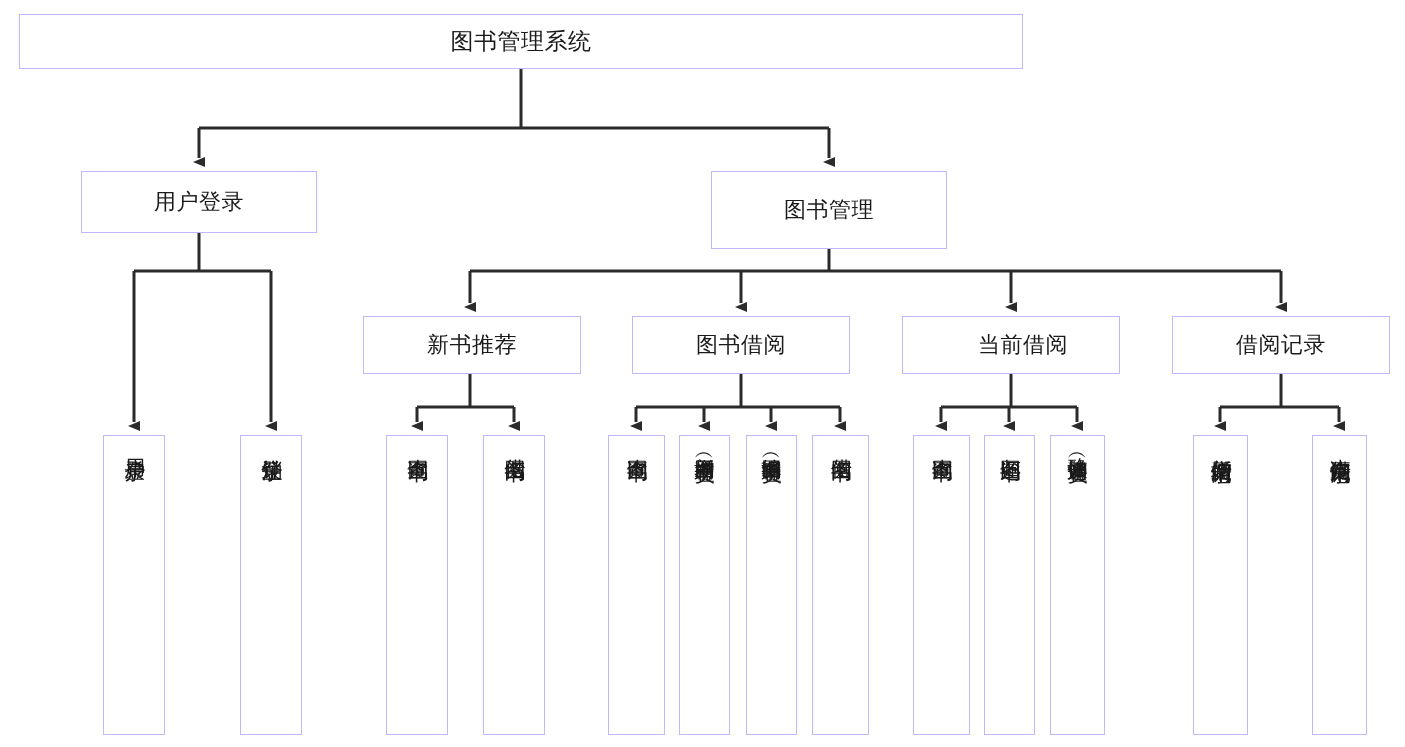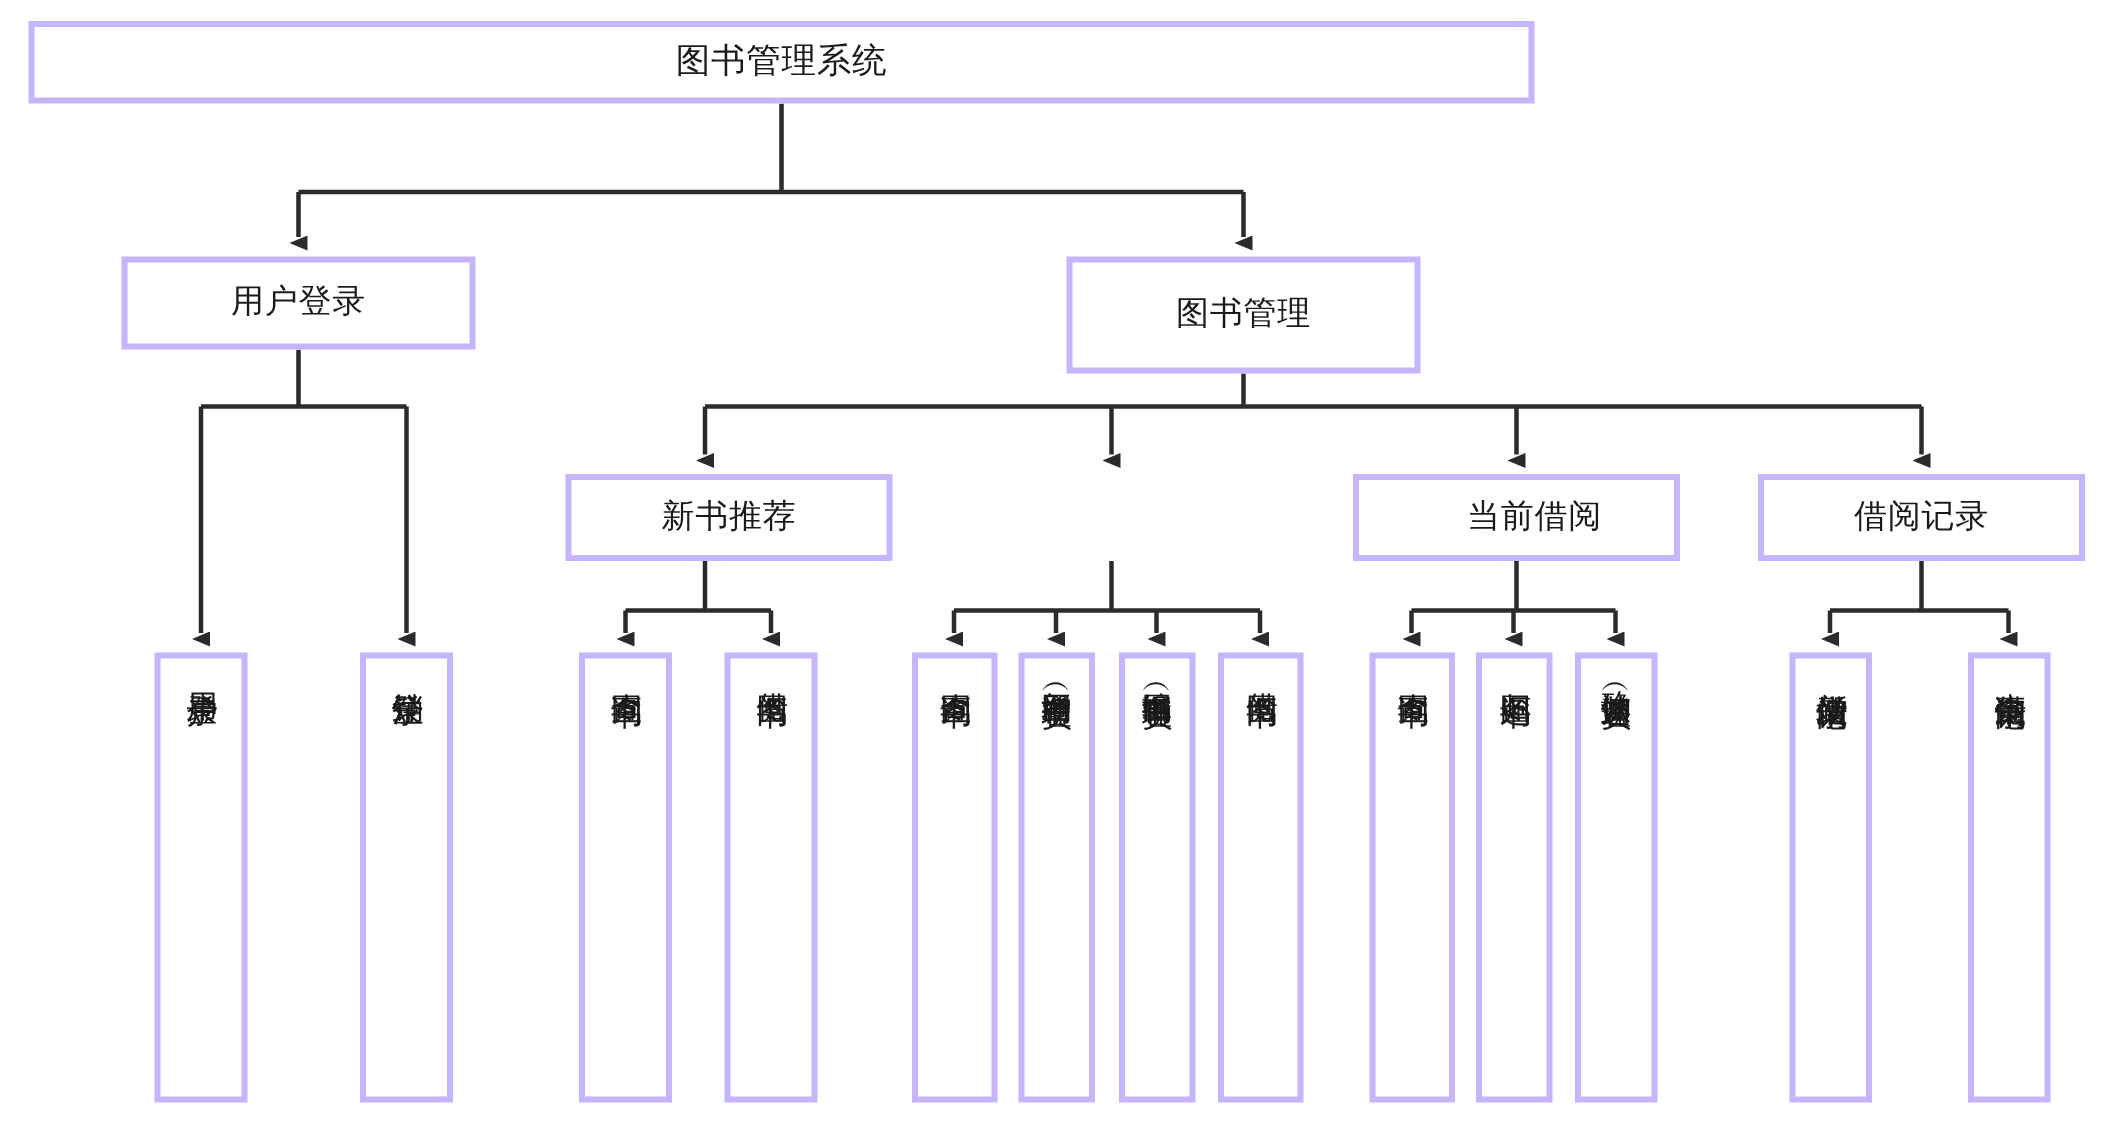--- a/index.html
+++ b/index.html
@@ -21,21 +21,21 @@
     position: absolute;
     left: 0;
     top: 0;
     width: 1405px;
     height: 747px;
     pointer-events: none;
   }
   .node {
     position: absolute;
     box-sizing: border-box;
-    border: 4px solid #c4b5fd;
+    border: 1px solid #c4b5fd;
     background: #ffffff;
     display: flex;
     align-items: center;
     justify-content: center;
     color: #1a1a1a;
   }
   .node-label {
     display: block;
     text-align: center;
     line-height: 1.12;
@@ -133,22 +133,25 @@
     <span class="node-label">图书管理系统</span>
   </div>
 
   <div class="node horiz" style="left: 81px; top: 171px; width: 236px; height: 62px;">
     <span class="node-label">用户登录</span>
   </div>
   <div class="node horiz" style="left: 711px; top: 171px; width: 236px; height: 78px;">
     <span class="node-label">图书管理</span>
   </div>
 
-  <div class="node horiz" style="left: 377px; top: 316px; width: 218px; height: 58px;">
+  <div class="node horiz" style="left: 363px; top: 316px; width: 218px; height: 58px;">
     <span class="node-label">新书推荐</span>
+  </div>
+  <div class="node horiz" style="left: 632px; top: 316px; width: 218px; height: 58px;">
+    <span class="node-label">图书借阅</span>
   </div>
   <div class="node horiz" style="left: 902px; top: 316px; width: 218px; height: 58px; padding-left: 24px;">
     <span class="node-label">当前借阅</span>
   </div>
   <div class="node horiz" style="left: 1172px; top: 316px; width: 218px; height: 58px;">
     <span class="node-label">借阅记录</span>
   </div>
 
   <div class="node vert" style="left: 103px; top: 435px; width: 62px; height: 300px;">
     <span class="node-label">用户登录</span>

